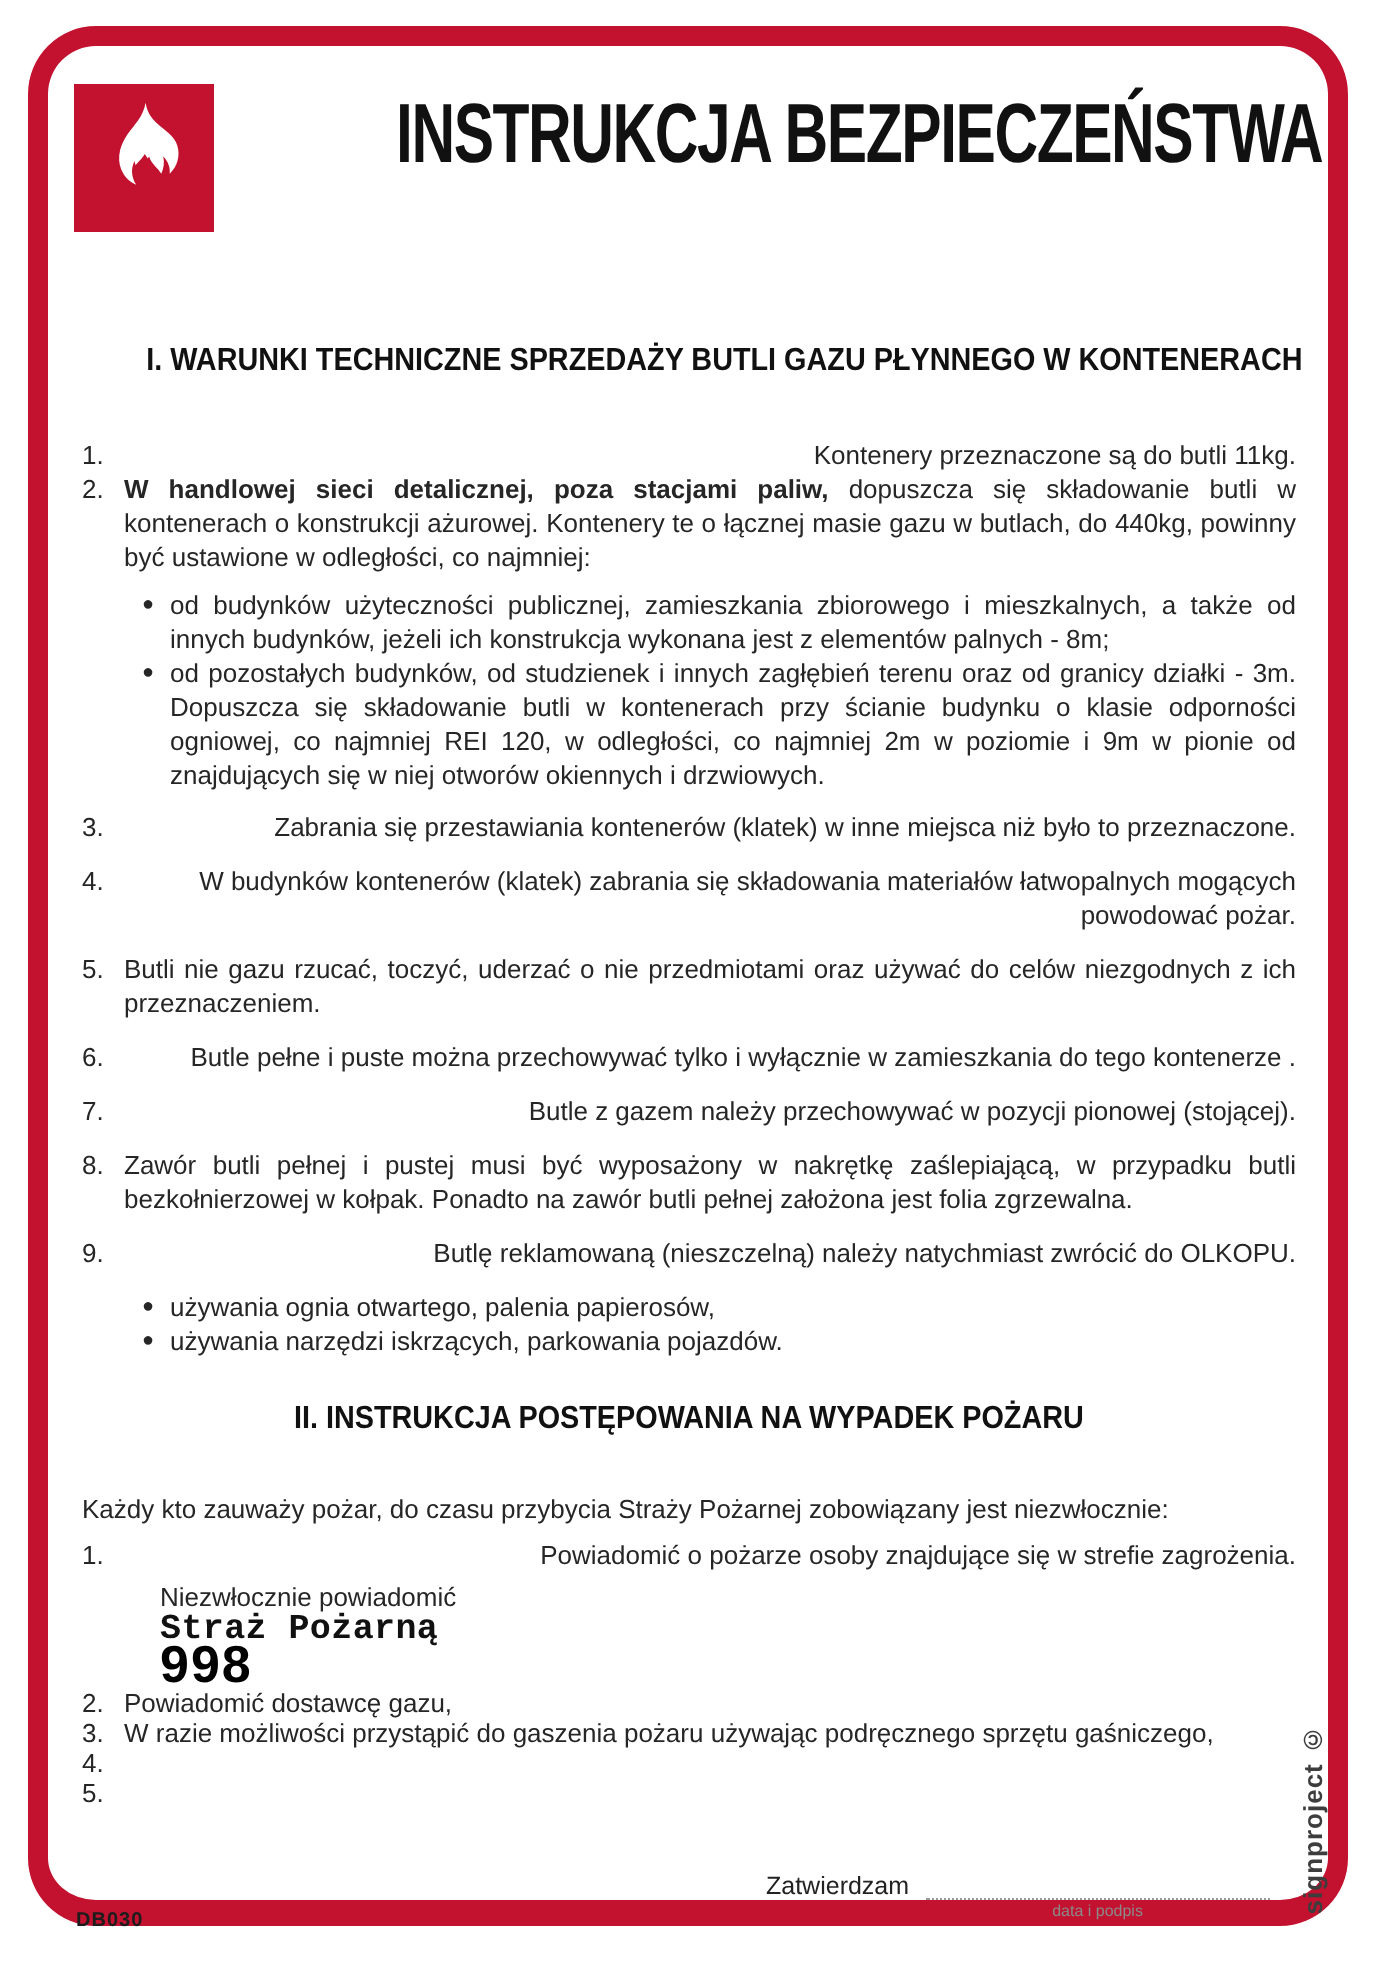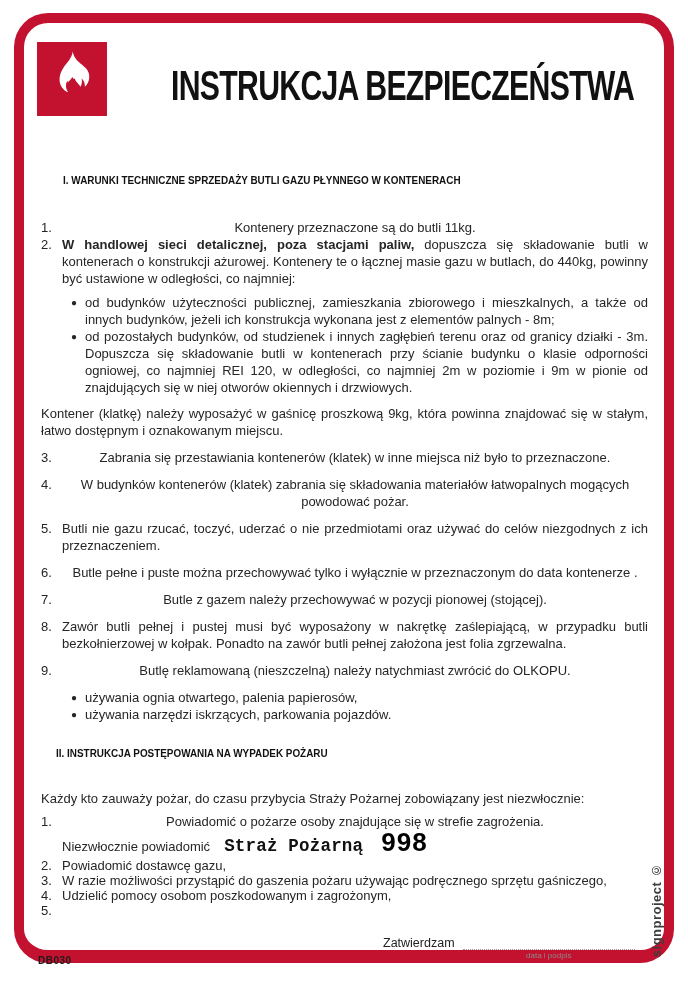--- a/index.html
+++ b/index.html
@@ -10,54 +10,54 @@
   }
   .frame{
     position:absolute;left:14px;top:13px;width:660px;height:950px;box-sizing:border-box;
     border:10px solid #C3122F;border-bottom-width:13px;border-radius:34px;background:#fff;
   }
   
   .flame-box{
     position:absolute;left:37px;top:42px;width:70px;height:74px;background:#C3122F;
     display:flex;align-items:center;justify-content:center;
   }
-  .titles{position:absolute;left:81px;right:18px;top:46px;text-align:center;margin-top:19px;}
+  .titles{position:absolute;left:108px;right:18px;top:46px;text-align:center;}
   .cond{display:inline-block;white-space:nowrap;transform-origin:center;}
   .title{
     font-weight:bold;font-size:42px;line-height:1.0;letter-spacing:-1px;color:#111;
     transform:scaleX(.72);
   }
   .subtitle{
     font-weight:bold;font-size:23px;line-height:1.1;letter-spacing:-0.5px;color:#111;
     transform:scaleX(.78);margin-top:3px;
   }
   
   .content{
     position:absolute;left:41px;top:172px;width:607px;
     font-size:13px;line-height:17px;color:#262626;
   }
-  .sec-head{text-align:left;font-weight:bold;font-size:11px;color:#111;}
+  .sec-head{text-align:center;font-weight:bold;font-size:16px;color:#111;}
   .sec-head .cond{transform:scaleX(.9);letter-spacing:0;}
   .h1{margin-bottom:30px;}
   .h2{margin-top:22px;margin-bottom:28px;}
   .li{display:flex;}
   .li .num{flex:0 0 21px;}
   .li .txt{flex:1;text-align:justify;}
-  .single .txt{text-align:center;}
+  .single .txt{text-align:right;}
   .bullet{display:flex;padding-left:30px;}
   .bullet .mark{flex:0 0 14px;font-size:10px;line-height:17px;}
   .bullet .txt{flex:1;text-align:justify;}
   .note{text-align:justify;}
   .mb0{margin-bottom:0;}  .mb4{margin-bottom:4px;}
   .mb6{margin-bottom:6px;} .mb7{margin-bottom:7px;}  .mb9{margin-bottom:9px;}
   .mb10{margin-bottom:10px;}
   .fire-li{display:flex;line-height:15px;margin-bottom:0;}
   .fire-li .num{flex:0 0 21px;}
   .alert-line{
-    padding-left:21px;display:flex;align-items:baseline;margin:2px 0 3px 0;
+    padding-left:21px;display:flex;align-items:baseline;margin:2px 0 3px 0;flex-direction:column;
   }
   .alert-prefix{font-size:13px;}
   .alert-service{font-weight:bold;font-size:17.5px;margin-left:14px;letter-spacing:.2px;color:#111;font-family:Liberation Mono, monospace;}
   .alert-phone{font-weight:bold;font-size:26px;margin-left:18px;letter-spacing:1px;color:#000;text-align:center;}
   
   .sign-block{position:absolute;left:383px;top:936px;width:252px;font-size:12.5px;display:flex;}
   .sign-label{flex:0 0 auto;padding-right:8px;}
   .sign-area{flex:1;}
   .sign-line{border-bottom:1px dotted #9a9a9a;height:13px;}
   .sign-hint{text-align:center;font-size:8px;color:#8a8a8a;margin-top:1px;}
@@ -106,37 +106,36 @@
 
   <div class="bullet mb0">
     <span class="mark">●</span>
     <span class="txt">od budynków użyteczności publicznej, zamieszkania zbiorowego i mieszkalnych, a także od innych budynków, jeżeli ich konstrukcja wykonana jest z elementów palnych - 8m;</span>
   </div>
   <div class="bullet mb9">
     <span class="mark">●</span>
     <span class="txt">od pozostałych budynków, od studzienek i innych zagłębień terenu oraz od granicy działki - 3m. Dopuszcza się składowanie butli w kontenerach przy ścianie budynku o klasie odporności ogniowej, co najmniej REI 120, w odległości, co najmniej 2m w poziomie i 9m w pionie od znajdujących się w niej otworów okiennych i drzwiowych.</span>
   </div>
 
-  <div class="note mb10">Kontener (klatkę) należy wyposażyć w gaśnicę proszkową 9kg, która powinna znajdować się w stałym, łatwo dostępnym i oznakowanym miejscu.</div>
 
   <div class="li single mb10">
     <span class="num">3.</span>
     <span class="txt">Zabrania się przestawiania kontenerów (klatek) w inne miejsca niż było to przeznaczone.</span>
   </div>
   <div class="li single mb10">
     <span class="num">4.</span>
     <span class="txt">W budynków kontenerów (klatek) zabrania się składowania materiałów łatwopalnych mogących powodować pożar.</span>
   </div>
   <div class="li mb10">
     <span class="num">5.</span>
     <span class="txt">Butli nie gazu rzucać, toczyć, uderzać o nie przedmiotami oraz używać do celów niezgodnych z ich przeznaczeniem.</span>
   </div>
   <div class="li single mb10">
     <span class="num">6.</span>
-    <span class="txt">Butle pełne i puste można przechowywać tylko i wyłącznie w przeznaczonym do data kontenerze .</span>
+    <span class="txt">Butle pełne i puste można przechowywać tylko i wyłącznie w zamieszkania do tego kontenerze .</span>
   </div>
   <div class="li single mb10">
     <span class="num">7.</span>
     <span class="txt">Butle z gazem należy przechowywać w pozycji pionowej (stojącej).</span>
   </div>
   <div class="li mb10">
     <span class="num">8.</span>
     <span class="txt">Zawór butli pełnej i pustej musi być wyposażony w nakrętkę zaślepiającą, w przypadku butli bezkołnierzowej w kołpak. Ponadto na zawór butli pełnej założona jest folia zgrzewalna.</span>
   </div>
   <div class="li single mb10">
@@ -173,21 +172,20 @@
   <div class="fire-li">
     <span class="num">2.</span>
     <span class="txt">Powiadomić dostawcę gazu,</span>
   </div>
   <div class="fire-li">
     <span class="num">3.</span>
     <span class="txt">W razie możliwości przystąpić do gaszenia pożaru używając podręcznego  sprzętu gaśniczego,</span>
   </div>
   <div class="fire-li">
     <span class="num">4.</span>
-    <span class="txt">Udzielić pomocy osobom poszkodowanym i zagrożonym,</span>
   </div>
   <div class="fire-li">
     <span class="num">5.</span>
   </div>
 
 </div>
 
 <div class="sign-block">
   <span class="sign-label">Zatwierdzam</span>
   <span class="sign-area">

